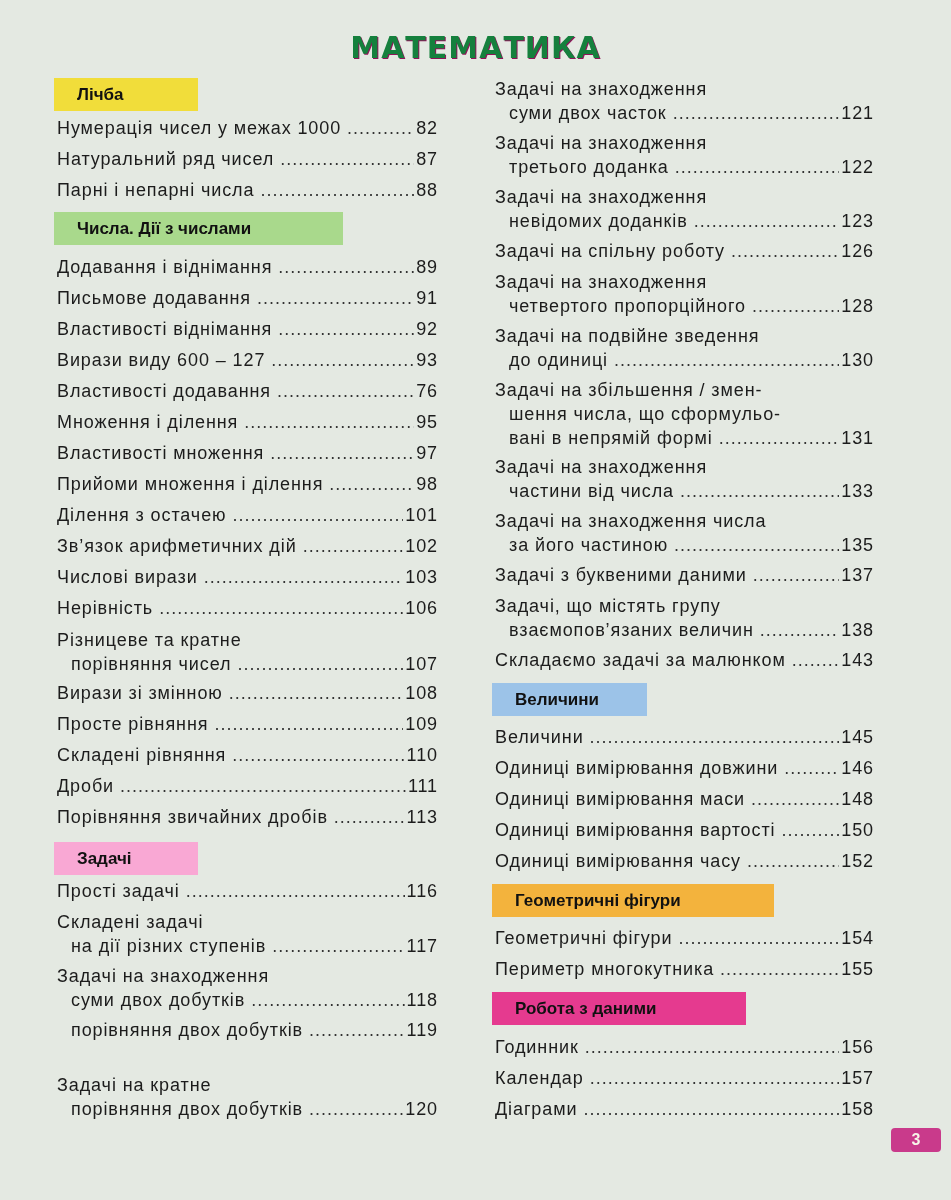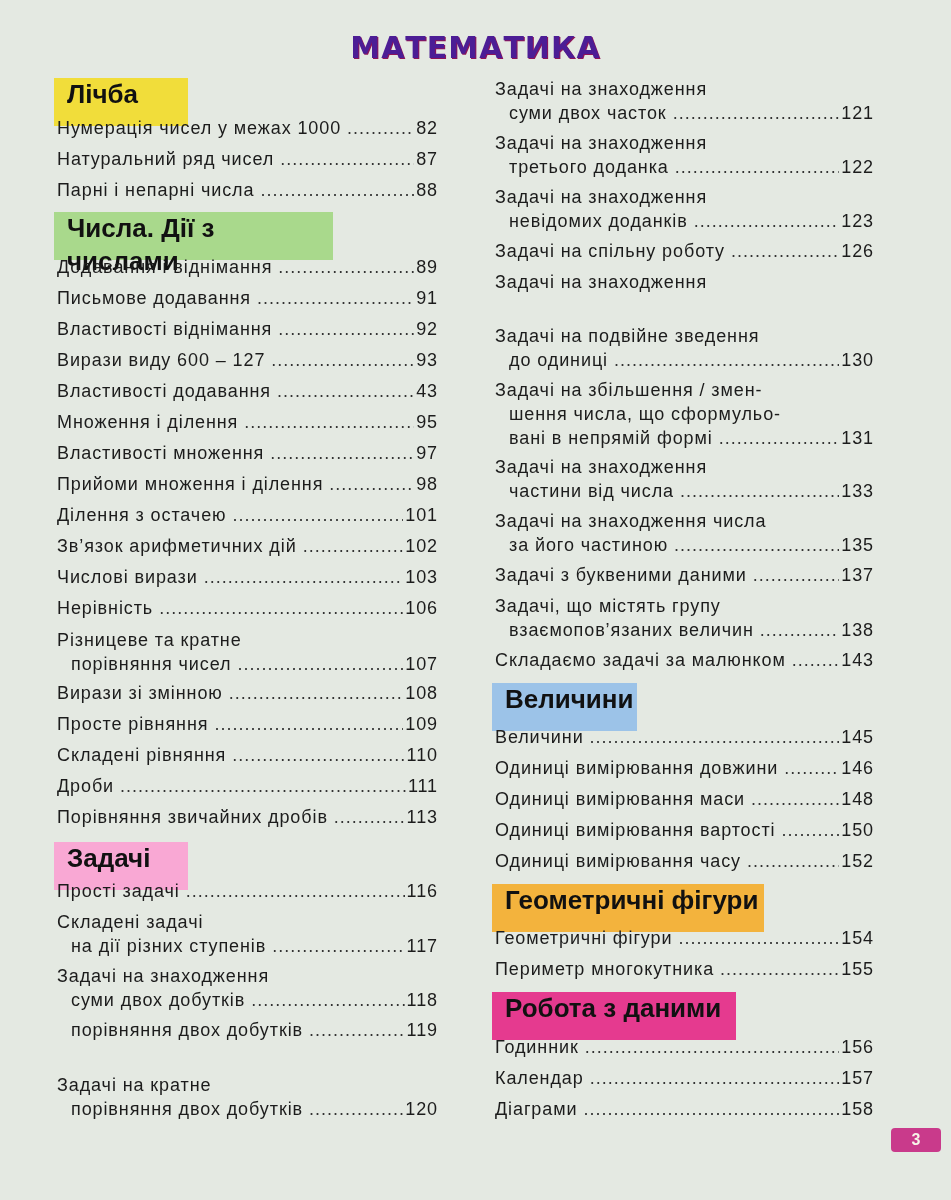--- a/index.html
+++ b/index.html
@@ -8,29 +8,29 @@
     background:#e4e9e2;
     font-family:"Liberation Sans", "DejaVu Sans", sans-serif;
     color:#1c1c1c;
     position:relative;
   }
   .title {
     position:absolute; left:0; right:0; top:30px;
     text-align:center;
     font-family:"DejaVu Sans", sans-serif;
     font-weight:bold; font-size:30px; letter-spacing:1px;
-    color:#4c1d95;
+    color:#15803d;
     text-shadow:1px 1px 0 #8e1458;
   }
   .col { position:absolute; top:0; }
   .col-left { left:54px; width:384px; }
   .col-right { left:492px; width:382px; }
   .section-header {
-    position:absolute; height:48px; line-height:33px;
-    font-size:26px; font-weight:bold; padding-left:13px;
+    position:absolute; height:33px; line-height:33px;
+    font-size:17px; font-weight:bold; padding-left:23px;
     color:#111;
   }
   .entry { position:absolute; left:3px; right:0; font-size:18px; letter-spacing:0.9px; }
   .line { display:flex; align-items:baseline; height:24px; line-height:24px; white-space:nowrap; }
   .line.indent { padding-left:14px; }
   .line .txt { flex:0 0 auto; }
   .line .dots {
     flex:1 1 auto; overflow:hidden; margin:0 2px 0 6px;
     color:#333; letter-spacing:1px;
   }
@@ -102,21 +102,21 @@
           <div class="line">
             <span class="txt">Вирази виду 600 – 127</span>
             <span class="dots"></span>
             <span class="pg">93</span>
           </div>
         </div>
         <div class="entry" style="top: 379px;">
           <div class="line">
             <span class="txt">Властивості додавання</span>
             <span class="dots"></span>
-            <span class="pg">43</span>
+            <span class="pg">76</span>
           </div>
         </div>
         <div class="entry" style="top: 410px;">
           <div class="line">
             <span class="txt">Множення і ділення</span>
             <span class="dots"></span>
             <span class="pg">95</span>
           </div>
         </div>
         <div class="entry" style="top: 441px;">
@@ -292,20 +292,25 @@
         <div class="entry" style="top: 239px;">
           <div class="line">
             <span class="txt">Задачі на спільну роботу</span>
             <span class="dots"></span>
             <span class="pg">126</span>
           </div>
         </div>
         <div class="entry" style="top: 270px;">
           <div class="line">
             <span class="txt">Задачі на знаходження</span>
+          </div>
+          <div class="line indent">
+            <span class="txt">четвертого пропорційного</span>
+            <span class="dots"></span>
+            <span class="pg">128</span>
           </div>
         </div>
         <div class="entry" style="top: 324px;">
           <div class="line">
             <span class="txt">Задачі на подвійне зведення</span>
           </div>
           <div class="line indent">
             <span class="txt">до одиниці</span>
             <span class="dots"></span>
             <span class="pg">130</span>

